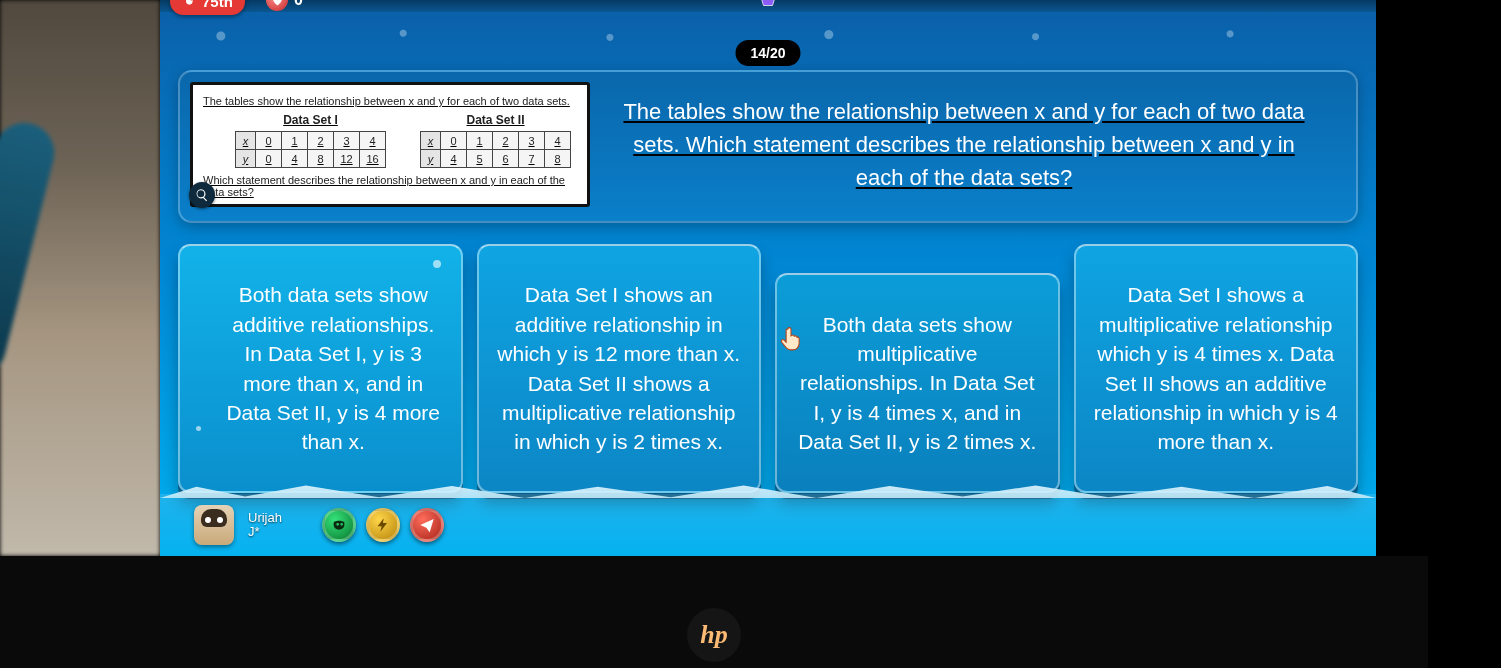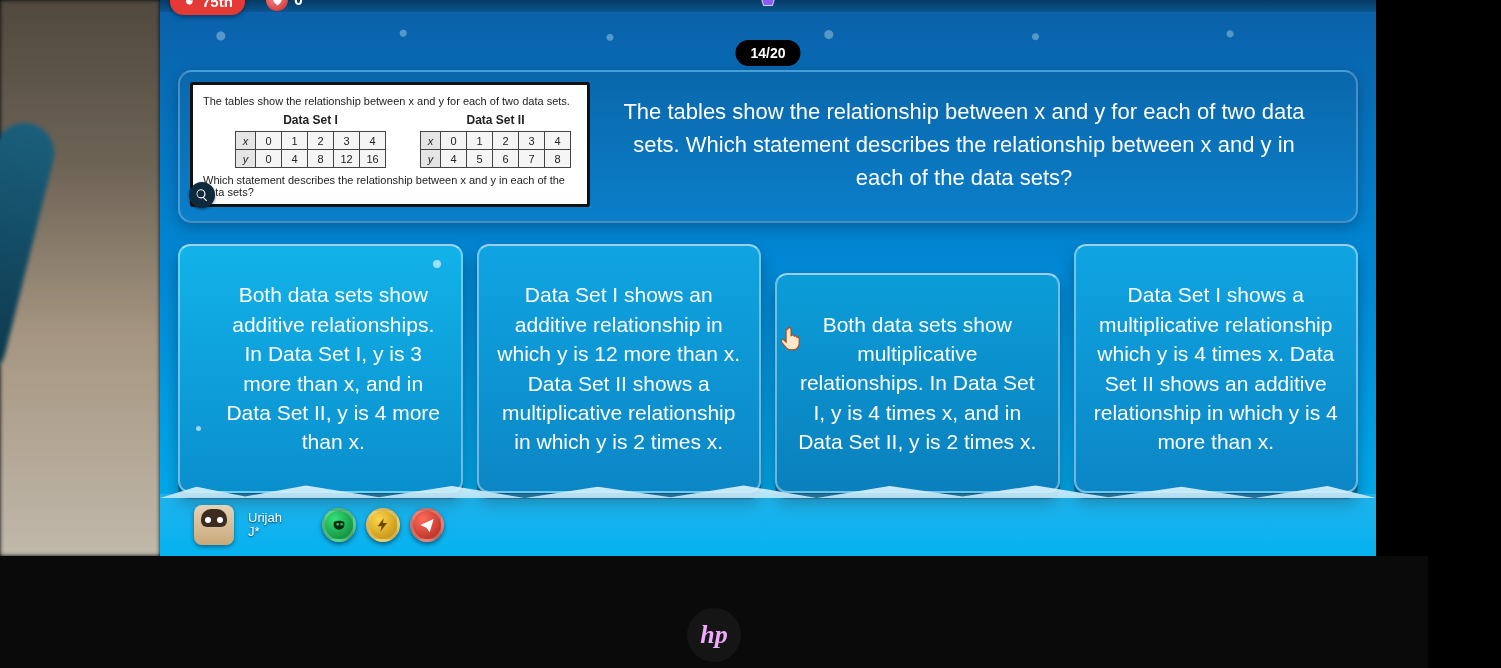--- a/index.html
+++ b/index.html
@@ -70,20 +70,21 @@
   .question-row {
     position: absolute; top: 70px; left: 18px; right: 18px;
     display: flex; gap: 0;
     background: linear-gradient(180deg,#0a67ab 0%,#0a7fca 100%);
     border: 2px solid rgba(255,255,255,.25);
     border-radius: 14px;
     padding: 10px 18px 14px 10px;
     box-shadow: 0 4px 14px rgba(0,0,0,.25);
     min-height: 150px;
     align-items: center;
+    text-decoration: underline;
   }
   .question-image {
     width: 400px; flex: 0 0 400px;
     background: #fff; color:#222;
     border: 3px solid #111; border-radius: 3px;
     padding: 10px 10px 6px 10px;
     font-size: 11px;
     position: relative;
   }
   .question-image .caption1 { margin-bottom: 6px; }
@@ -172,21 +173,21 @@
   
   .bezel-bottom{
     position:absolute; left:0; right:0; top:556px; height:112px;
     background:#0a0a0a;
   }
   .hp-logo{
     position:absolute; bottom:6px; left:50%; transform:translateX(-50%);
     width:54px;height:54px;border-radius:50%;
     display:flex;align-items:center;justify-content:center;
     background:#151515;
-    color:#f0abfc; font-style:italic; font-weight:700; font-size:26px;
+    color:#fdba74; font-style:italic; font-weight:700; font-size:26px;
     font-family: Georgia, "Times New Roman", serif;
   }
   .left-env{
     position:absolute; top:0; left:0; width:160px; height:556px;
     background:linear-gradient(180deg,#5a5146 0%,#7a6f60 30%,#b7a68f 60%,#d6cdbe 100%);
     filter: blur(2px);
     opacity:.9;
   }
   .left-env .strap{position:absolute;top:120px;left:-30px;width:60px;height:260px;background:linear-gradient(180deg,#1e6a8a,#0d3d52);border-radius:30px;transform:rotate(14deg);}
 </style>

